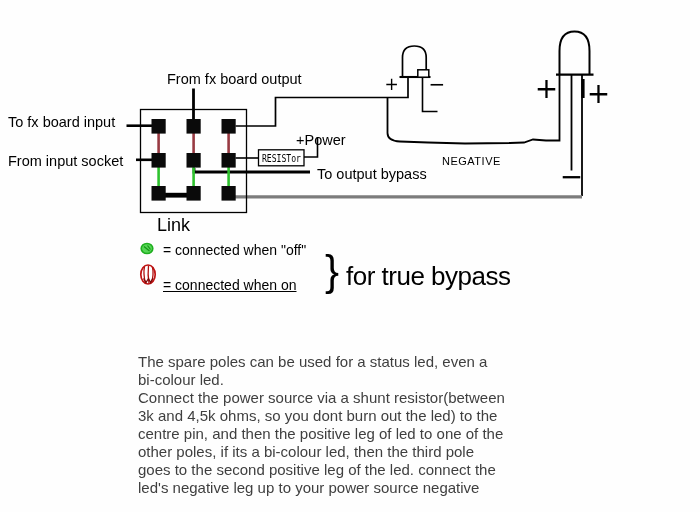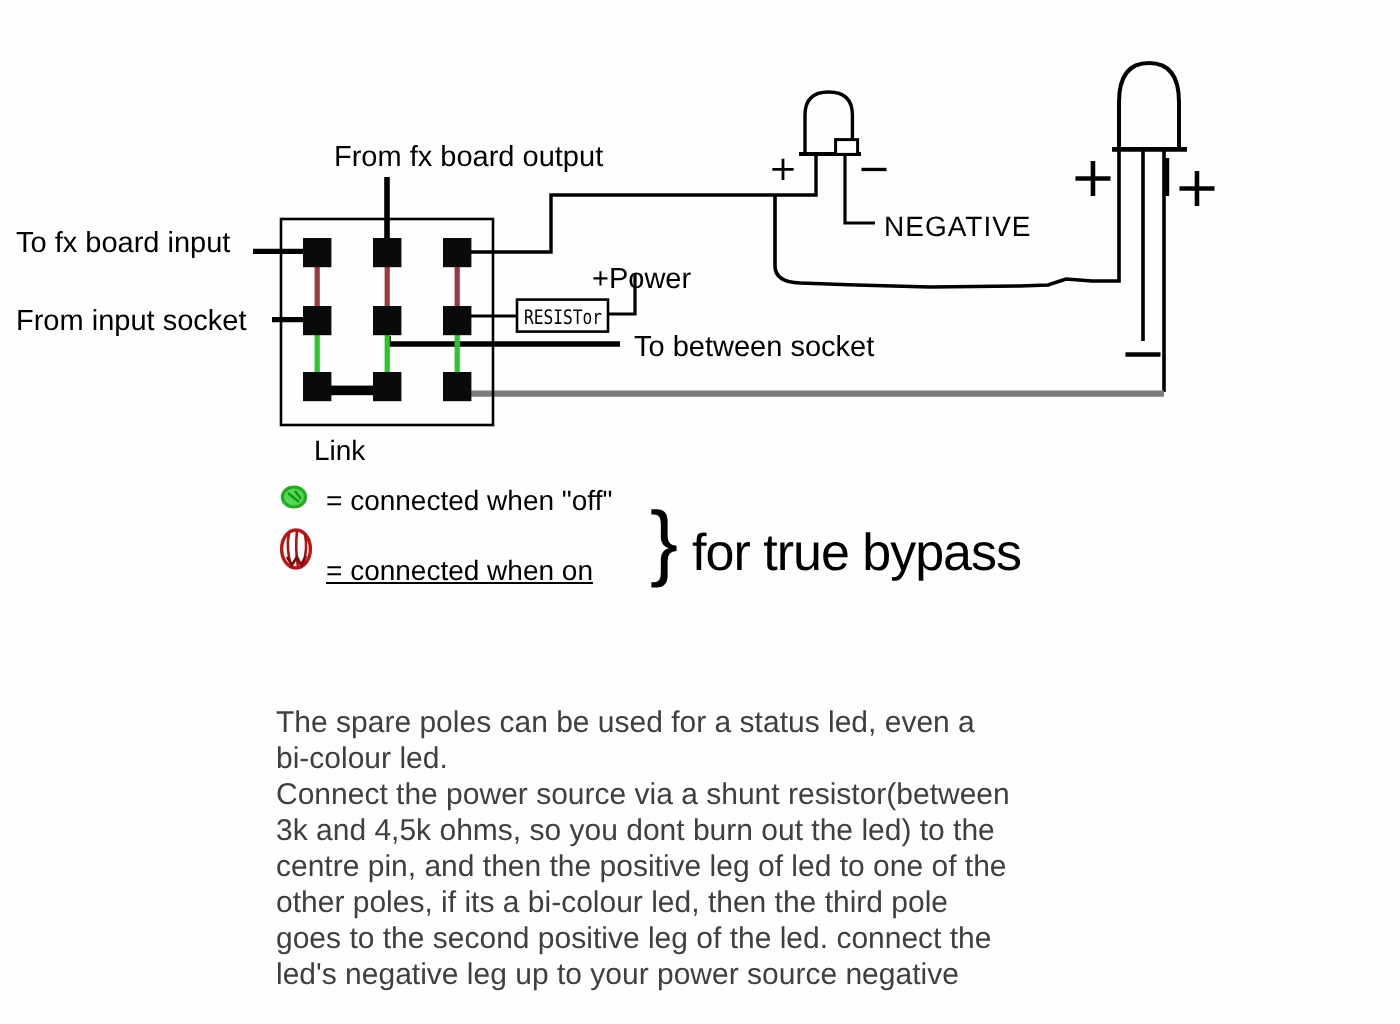--- a/index.html
+++ b/index.html
@@ -12,22 +12,22 @@
     overflow:hidden;
   }
   .canvas svg{position:absolute;left:0;top:0;}
   .lbl{
     position:absolute;
     font-size:14.5px;
     line-height:16px;
     white-space:nowrap;
     color:#000;
   }
-  .lbl-negative{letter-spacing:0.5px;font-size:14px;}
-  .lbl-link{font-size:14px;}
+  .lbl-negative{letter-spacing:0.5px;font-size:11px;margin-top:48px;}
+  .lbl-link{font-size:18px;}
   .legend-label{position:absolute;font-size:14px;white-space:nowrap;}
   .brace-note{
     position:absolute;left:325px;top:250px;
     display:flex;align-items:baseline;gap:7px;
     white-space:nowrap;
   }
   .brace-note .brace{font-size:42px;line-height:42px;}
   .brace-note .brace-text{font-size:26px;line-height:34px;letter-spacing:-0.5px;}
   .body-text{
     position:absolute;left:138px;top:353px;width:380px;
@@ -135,21 +135,21 @@
         <path d="M144.5 266.5 Q143 274 145.5 283 M148.5 265.5 Q147.5 274.5 149 283.5 M152.5 267 Q154 274.5 151.5 282.5" stroke="#b01010" stroke-width="1.3" fill="none"></path>
         <path d="M143.5 278.5 L146 282.5 L148.5 278.5 L150.5 282.5 L153 278" stroke="#7d0b0b" stroke-width="1.3" fill="none"></path>
       </g>
     </g>
   </svg>
 
   <div class="lbl" style="left:167px;top:71px;">From fx board output</div>
   <div class="lbl" style="left:8px;top:153px;">From input socket</div>
   <div class="lbl" style="left:8px;top:114px;">To fx board input</div>
   <div class="lbl" style="left:296px;top:132px;text-align:right;">+Power</div>
-  <div class="lbl" style="left:317px;top:166px;">To between socket</div>
+  <div class="lbl" style="left:317px;top:166px;">To output bypass</div>
   <div class="lbl lbl-negative" style="left:442px;top:105px;">NEGATIVE</div>
   <div class="lbl lbl-link" style="left:157px;top:217px;">Link</div>
 
   <div class="legend-label" style="left:163px;top:242px;">= connected when "off"</div>
   <div class="legend-label" style="left:163px;top:277px;text-decoration:underline;">= connected when on</div>
 
   <div class="brace-note">
     <span class="brace">}</span>
     <span class="brace-text">for true bypass</span>
   </div>

